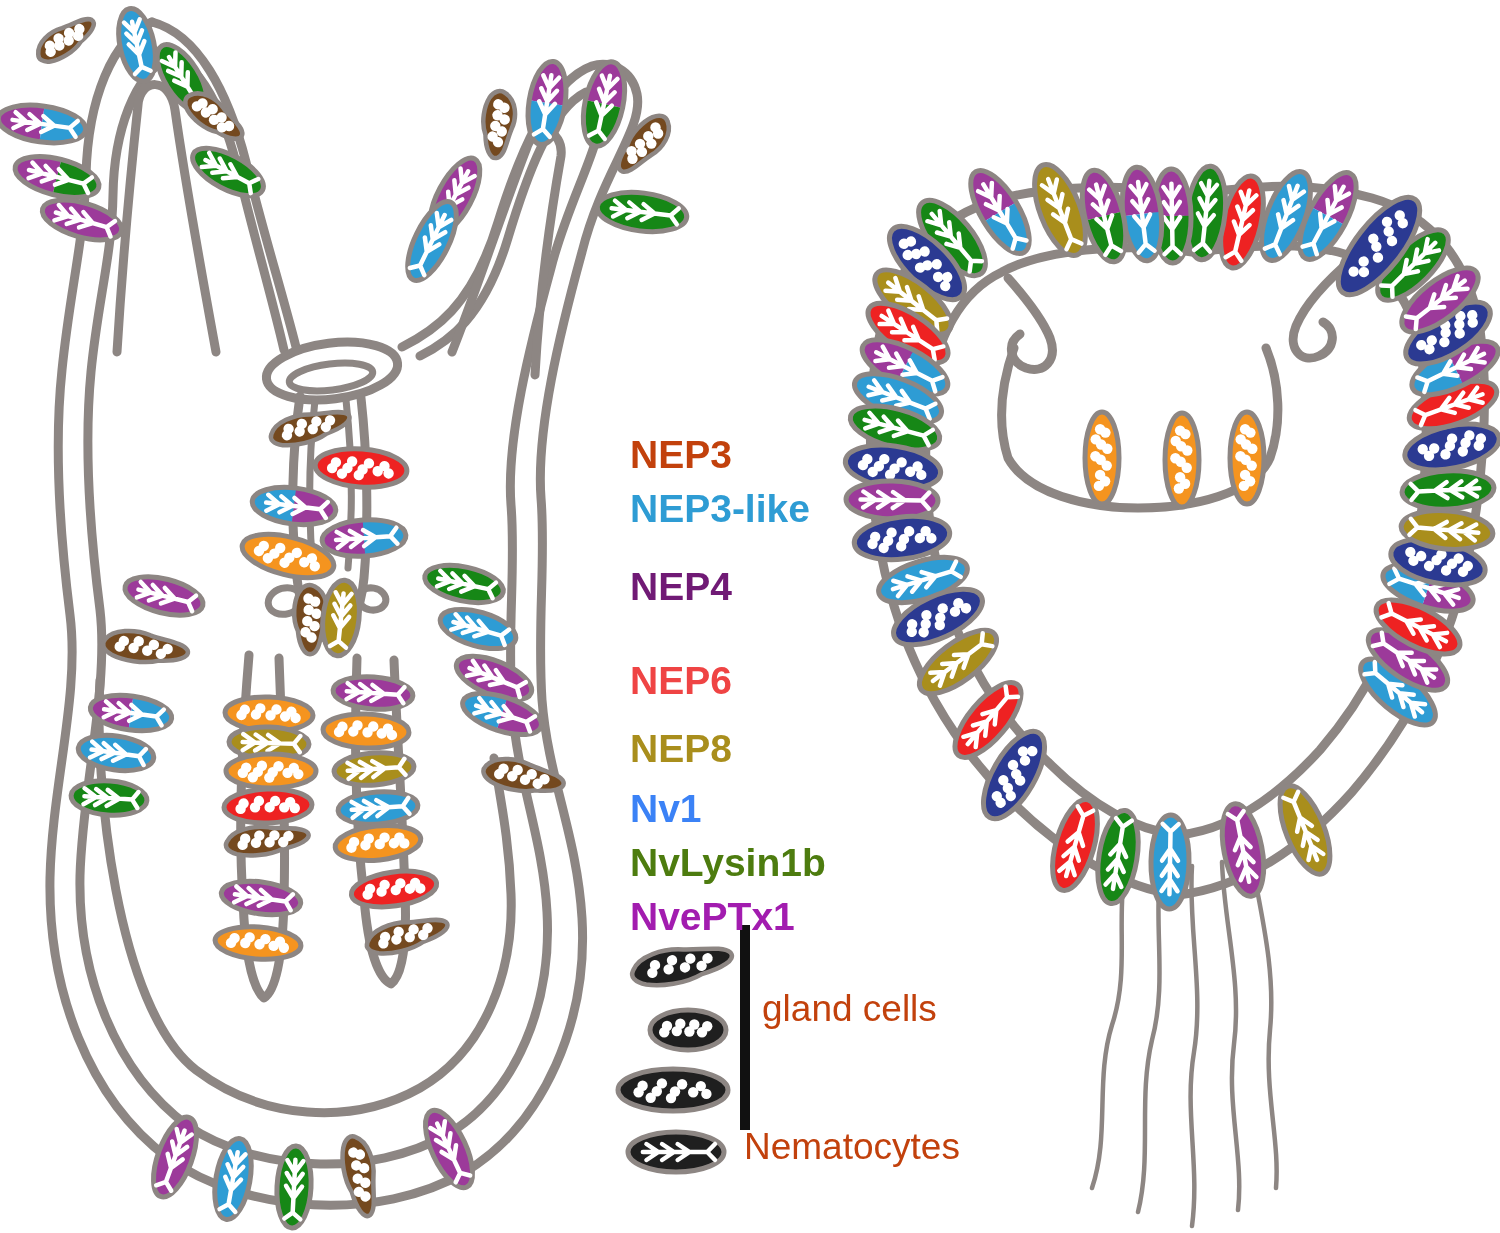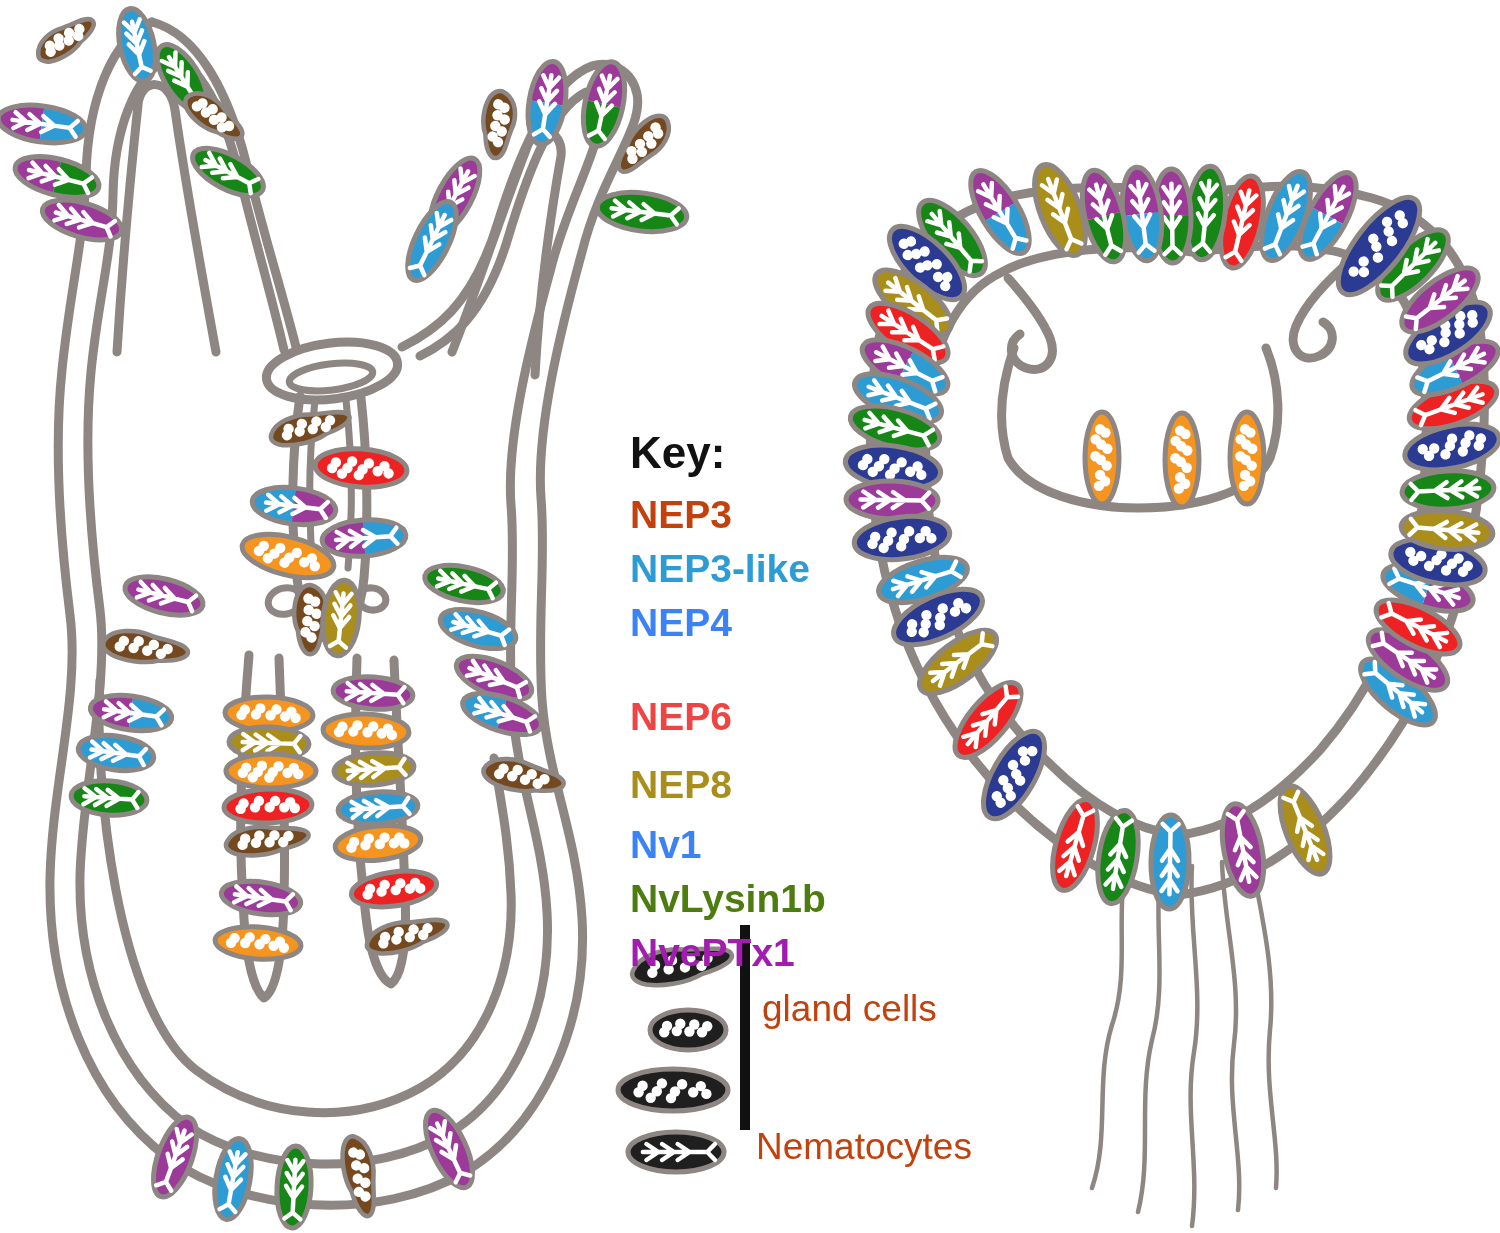--- a/index.html
+++ b/index.html
@@ -10,21 +10,21 @@
   .outline.thin{stroke-width:7;}
   .cilium{fill:none;stroke:#8D8683;stroke-width:4.5;stroke-linecap:round;}
   .key-box{position:absolute;left:630px;top:428px;}
   .key-heading{font-size:44px;font-weight:bold;color:#111111;margin-bottom:10px;}
   .key-entry{font-size:39px;font-weight:bold;line-height:54px;}
   .key-entry.gap1{margin-top:10px;}
   .key-entry.gap2{margin-top:14px;}
   .key-entry.gap3{margin-top:6px;}
   .legend-label{position:absolute;font-size:37px;color:#c2410c;}
   .legend-label.gland{left:762px;top:988px;}
-  .legend-label.nemato{left:744px;top:1126px;margin-left:12px;}
+  .legend-label.nemato{left:744px;top:1126px;}
 </style>
 </head>
 <body>
 
 <div class="stage">
 
   <svg id="diagram" width="1500" height="1233" viewBox="0 0 1500 1233">
 
     <g>
       <path class="outline" d="M152,22 C112,38 88,100 86,175 C84,240 70,290 62,370 C54,445 60,535 70,615
@@ -820,25 +820,24 @@
           <g transform="translate(676,1152) rotate(0)">
             <ellipse rx="48" ry="20" fill="#1F1F1F" stroke="#8D8683" stroke-width="5"></ellipse>
             <path d="M-33.15,0 L31.200000000000003,0 M-29.55,-8 L-17.55,0 L-29.55,8 M-13.95,-8 L-1.9500000000000002,0 L-13.95,8 M1.6499999999999986,-8 L13.649999999999999,0 L1.6499999999999986,8 M39,-8 L31.200000000000003,0 L39,8" fill="none" stroke="#FFFFFF" stroke-width="4.5" stroke-linecap="round" stroke-linejoin="round"></path>
           </g>
         </g>
         <line x1="745" y1="925" x2="745" y2="1130" stroke="#111111" stroke-width="10"></line>
       </g>
   </svg>
 
   <div class="key-box">
-    <div class="key-heading">Key:</div>
     <div id="key-list">
         <div class="key-entry" style="color: #c2410c;">NEP3</div>
         <div class="key-entry" style="color: rgb(46, 156, 212);">NEP3-like</div>
-        <div class="key-entry" style="color: #3b82f6;">NEP4</div>
+        <div class="key-entry" style="color: #701a75; margin-top: 24px;">NEP4</div>
         <div class="key-entry gap1" style="color: #ef4444; margin-top: 40px;">NEP6</div>
         <div class="key-entry gap2" style="color: rgb(169, 142, 28);">NEP8</div>
         <div class="key-entry gap3" style="color: #3b82f6;">Nv1</div>
         <div class="key-entry" style="color: #4d7c0f;">NvLysin1b</div>
         <div class="key-entry" style="color: #a21caf;">NvePTx1</div>
       </div>
   </div>
 
   <div class="legend-label gland">gland cells</div>
   <div class="legend-label nemato">Nematocytes</div>

